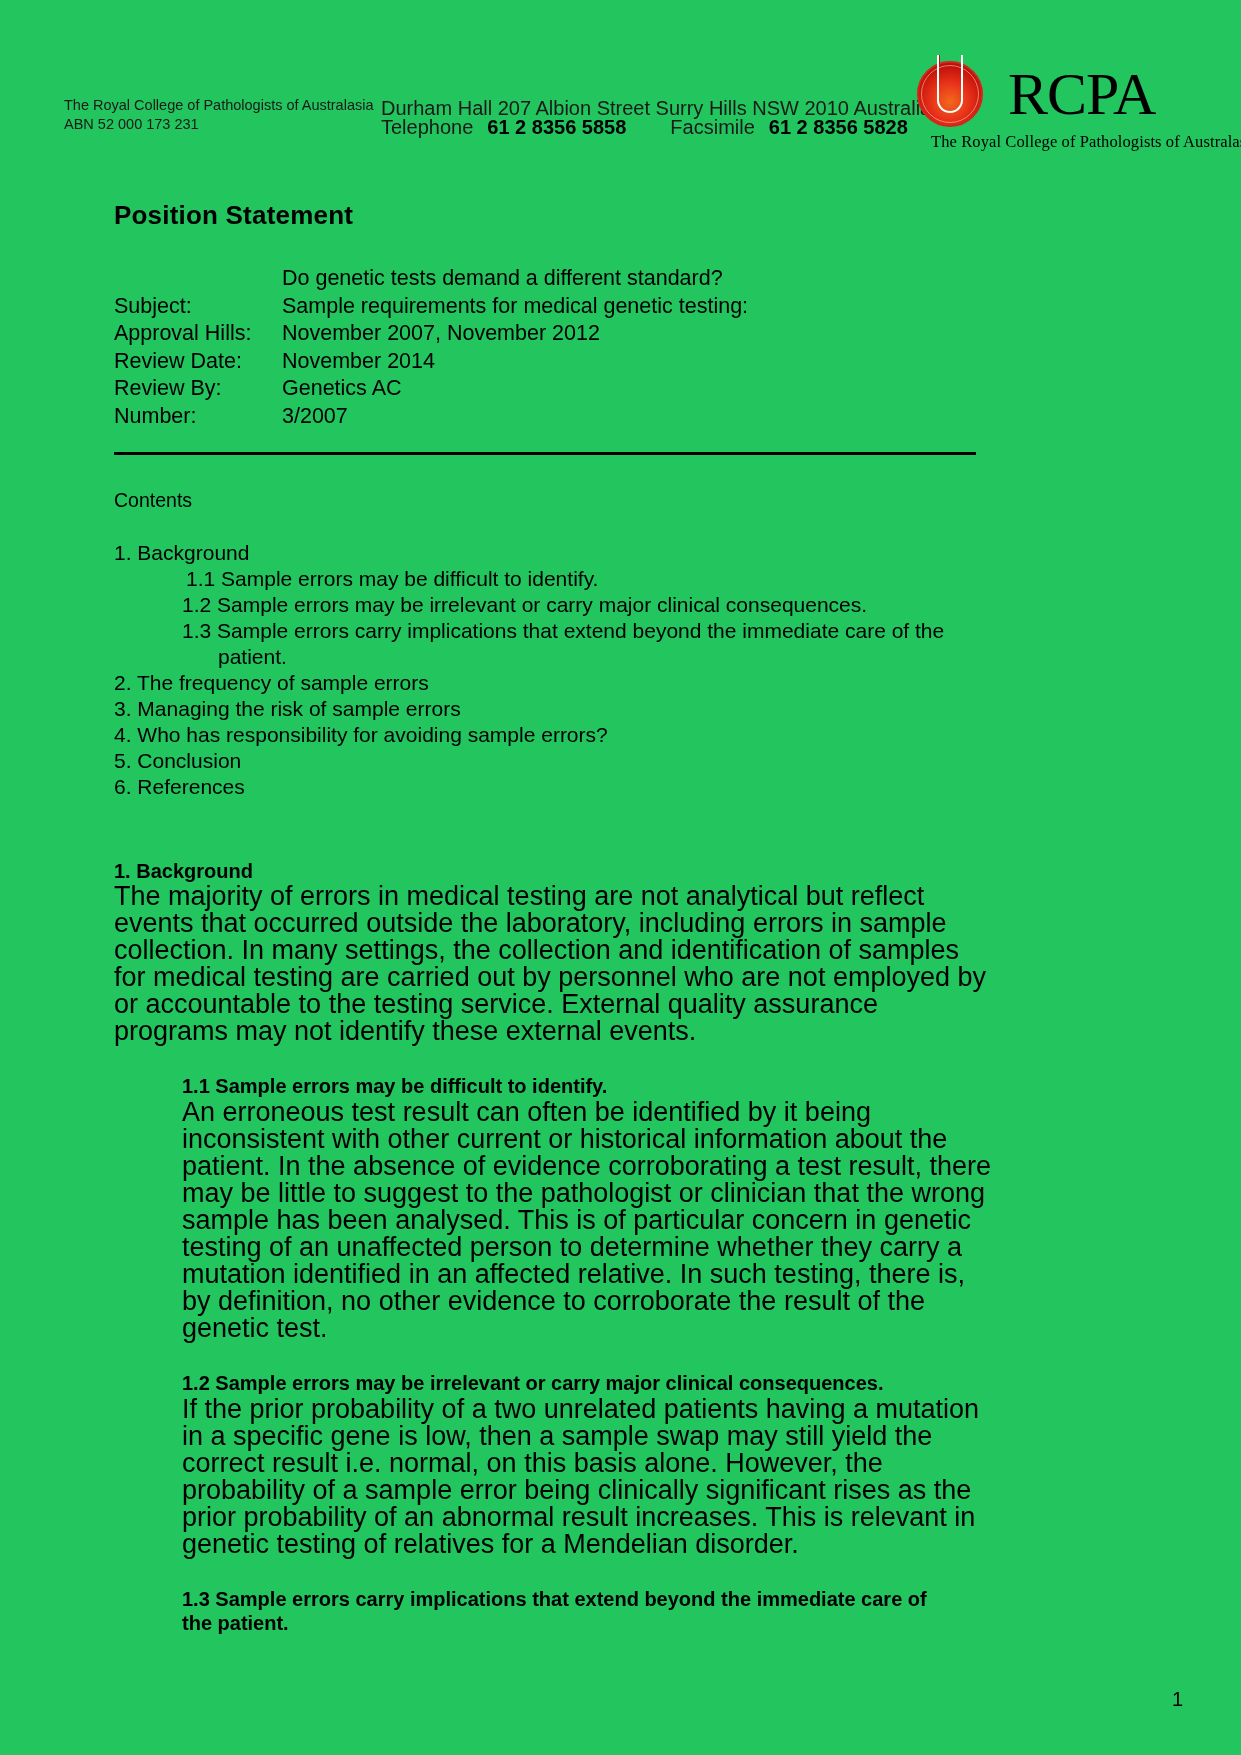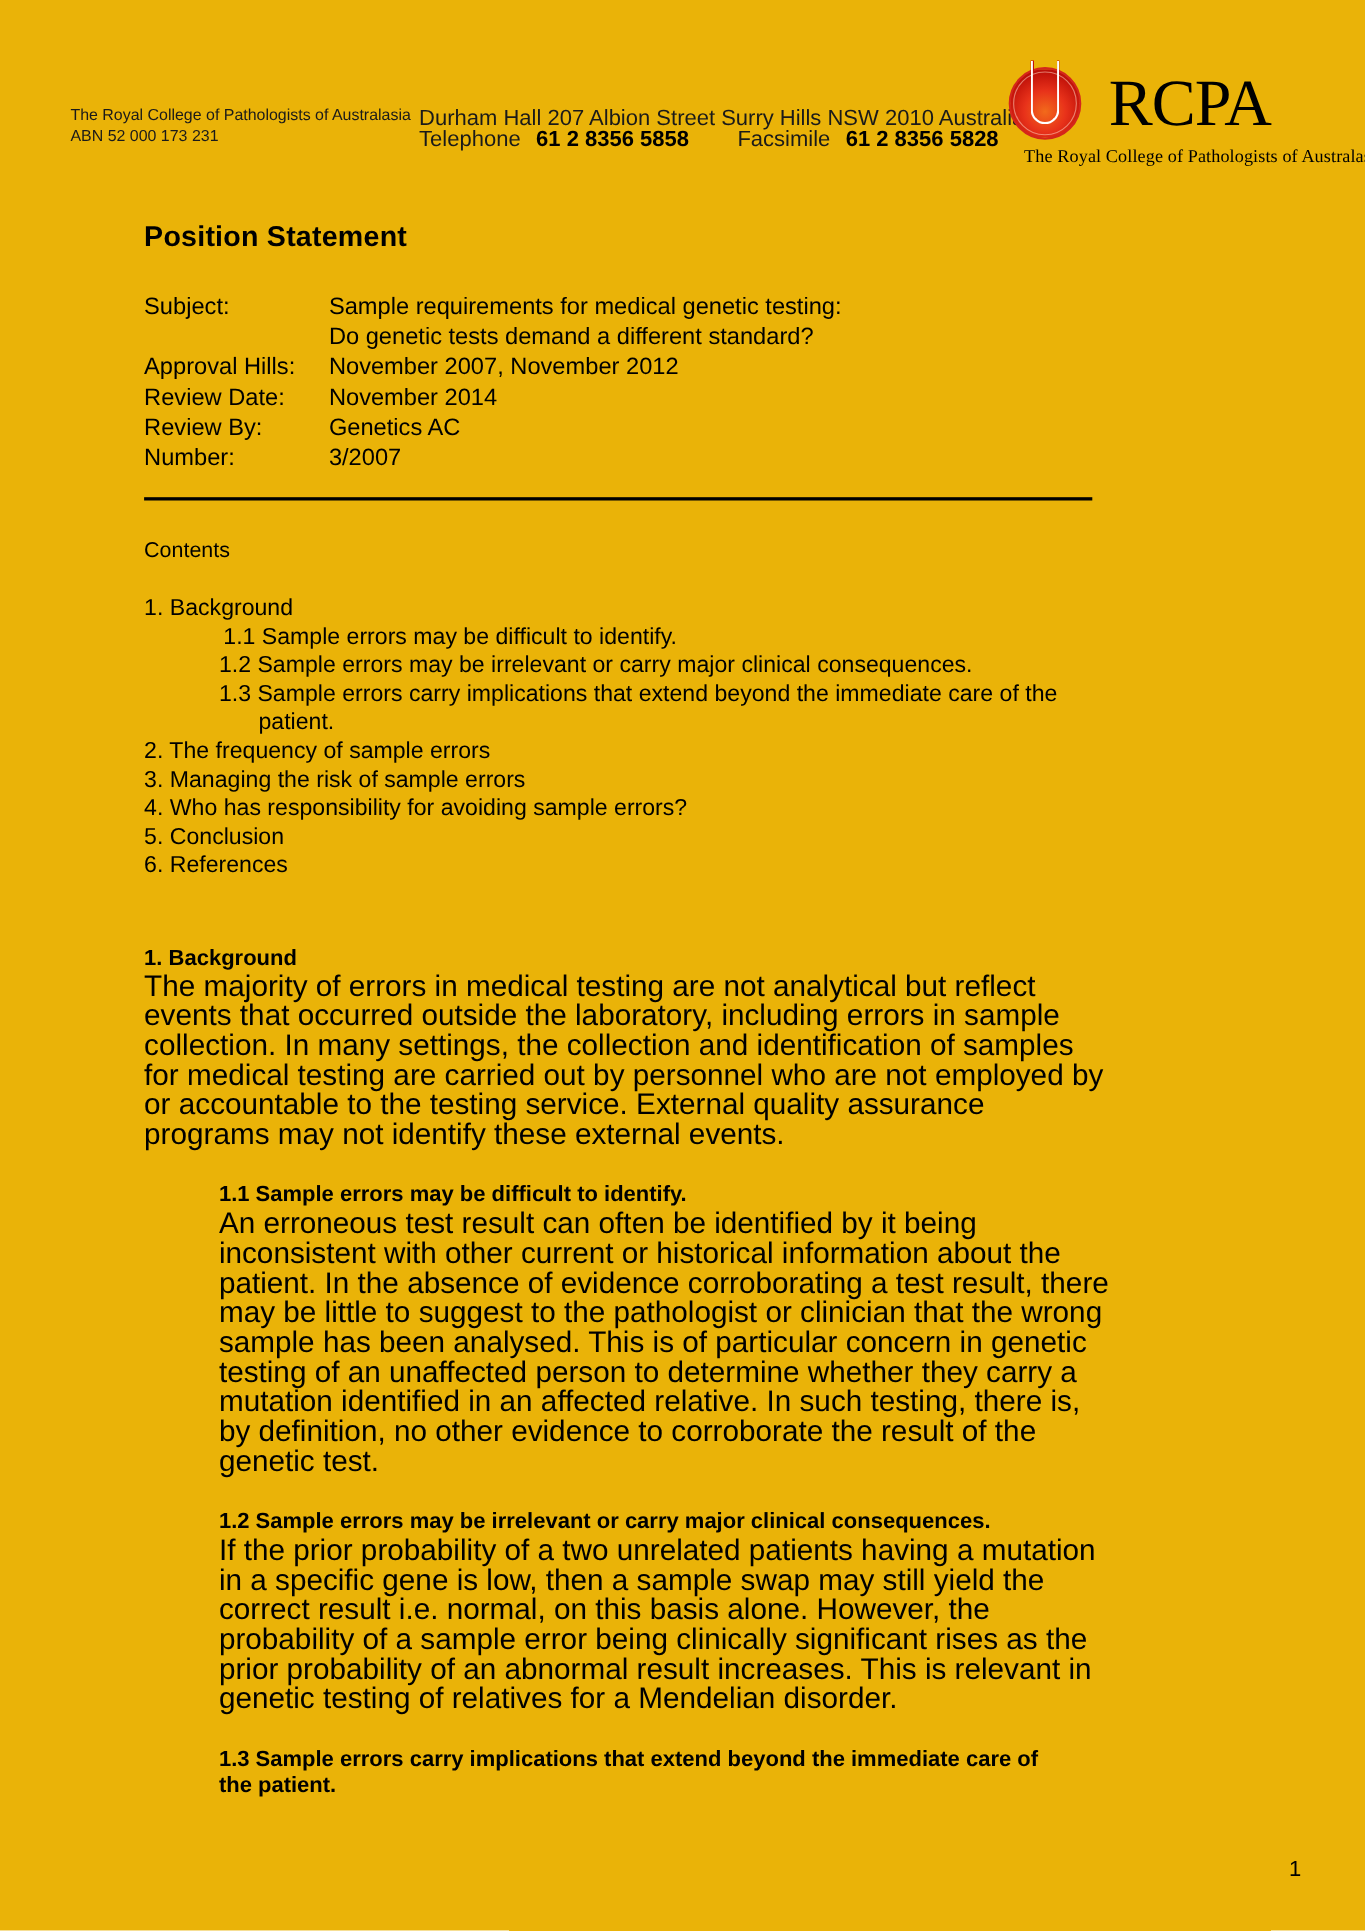--- a/index.html
+++ b/index.html
@@ -9,21 +9,21 @@
     background: #ffffff;
   }
   body {
     font-family: "Liberation Sans", sans-serif;
     color: #000000;
   }
   .page {
     position: relative;
     width: 1241px;
     height: 1755px;
-    background: #eab308;
+    background: #22c55e;
     overflow: hidden;
     box-sizing: border-box;
   }
 
   
   .letterhead {
     position: absolute;
     left: 0;
     top: 0;
     width: 1241px;
@@ -135,21 +135,21 @@
     font-family: "Liberation Serif", serif;
     font-size: 16.5px;
     color: #000000;
     white-space: nowrap;
     letter-spacing: 0.1px;
   }
 
   
   .content {
     position: absolute;
-    left: 131px;
+    left: 114px;
     top: 200px;
     width: 883px;
   }
   h1.doc-title {
     font-size: 26px;
     font-weight: bold;
     margin: 0 0 34px 0;
     letter-spacing: 0.2px;
   }
   .meta-table {
@@ -253,26 +253,26 @@
 
   </div>
 
   <div class="content">
 
     <h1 class="doc-title">Position Statement</h1>
 
     <table class="meta-table">
       <tbody>
         <tr>
+          <td class="meta-label"></td>
+          <td>Do genetic tests demand a different standard?</td>
+        </tr>
+        <tr>
           <td class="meta-label">Subject:</td>
           <td>Sample requirements for medical genetic testing:</td>
-        </tr>
-        <tr>
-          <td class="meta-label"></td>
-          <td>Do genetic tests demand a different standard?</td>
         </tr>
         <tr>
           <td class="meta-label">Approval Hills:</td>
           <td>November 2007, November 2012</td>
         </tr>
         <tr>
           <td class="meta-label">Review Date:</td>
           <td>November 2014</td>
         </tr>
         <tr>

